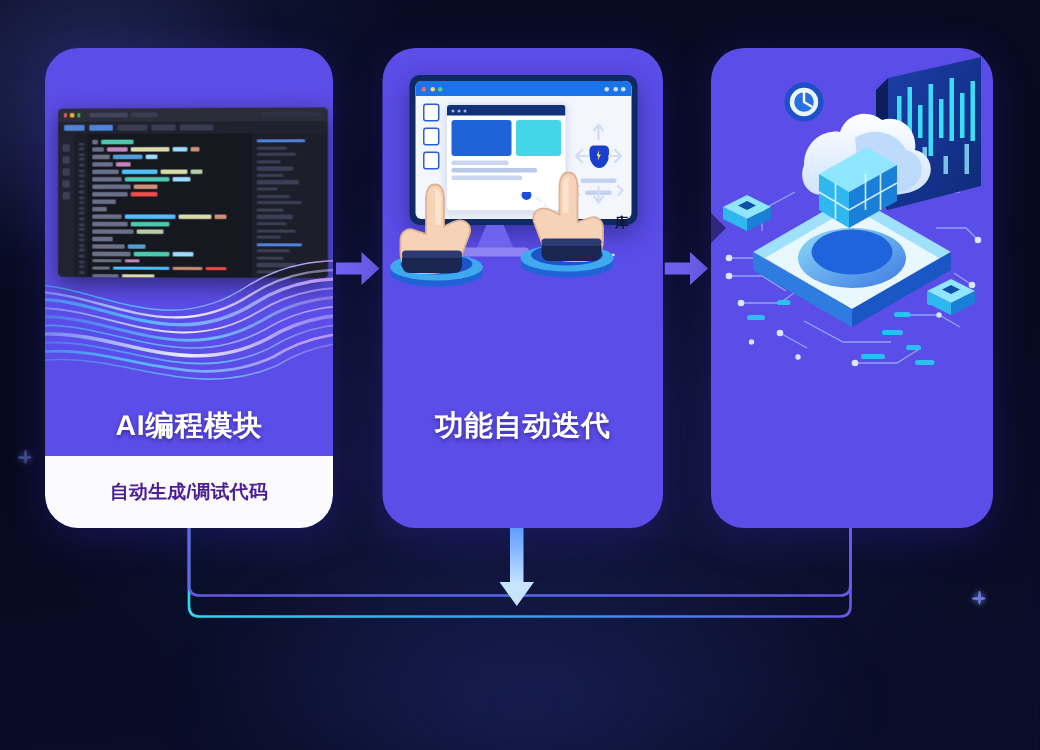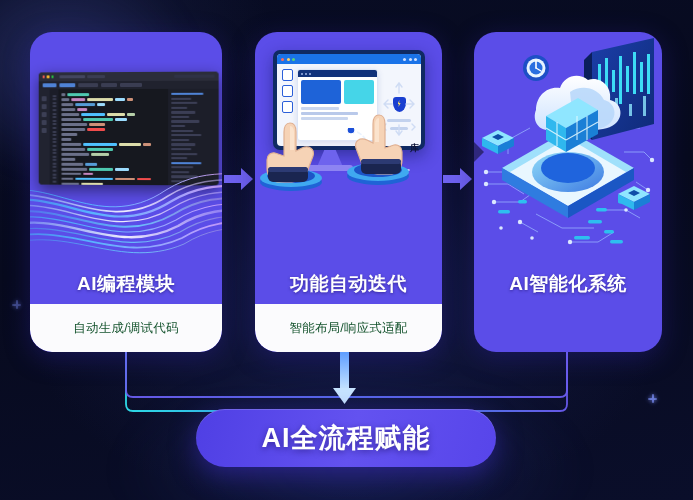--- a/index.html
+++ b/index.html
@@ -39,21 +39,21 @@
   .card.c2{left:255px;width:187px;}
   .card.c3{left:474px;width:188px;}
   .card-art{position:absolute;left:0;top:0;right:0;height:232px;overflow:hidden;}
   .card-title{position:absolute;left:0;right:0;top:232px;height:40px;
     display:flex;align-items:center;justify-content:center;
     color:#fff;font-size:19px;font-weight:bold;letter-spacing:.5px;
     text-shadow:0 1px 3px rgba(20,10,80,.5);}
   .card-foot{position:absolute;left:0;right:0;bottom:0;height:48px;background:#fbfbfd;
     display:flex;align-items:center;justify-content:center;
     border-radius:0 0 22px 22px;}
-  .card-foot span{color:#14532d;font-size:12.5px;font-weight:normal;letter-spacing:.2px;}
+  .card-foot span{color:#4c1d95;font-size:12.5px;font-weight:bold;letter-spacing:.2px;}
   .card.c3 .card-foot span{font-size:11.6px;}
 
   
   .editor{position:absolute;left:8px;top:40px;width:180px;height:113px;border-radius:4px;
     background:#1d1f2b;box-shadow:0 5px 16px rgba(0,0,0,.5);overflow:hidden;
     transform:perspective(420px) rotateY(-2deg);}
   .ed-title{height:9px;background:#2b2d3a;display:flex;align-items:center;padding:0 4px;gap:2px;}
   .ed-dot{width:2.4px;height:2.4px;border-radius:50%;}
   .ed-tabbar{height:8px;background:#24263280;display:flex;align-items:center;gap:3px;padding:0 4px;}
   .ed-chip{height:3.4px;border-radius:1px;background:#3a3d52;}
@@ -442,23 +442,20 @@
       <div class="hand right">
         <svg width="56" height="64" viewBox="0 0 56 64">
           <path d="M29,3 C25,3 23,7 23,12 L23,31 L17,28 C10,25 4,29 6,36 L12,52 C15,60 23,62 31,62 L39,62 C47,62 52,56 52,48 L52,40 C52,35 48,32 44,33 L35,36 L35,12 C35,7 33,3 29,3 Z" fill="#f6d3b6" stroke="#e0b193" stroke-width="1.2"></path>
           <path d="M29,6 C26.5,6 25,9 25,12 L25,30 L29,30 L29,6 Z" fill="#fbe3cd"></path>
           <rect x="11" y="48" width="40" height="14" rx="5" fill="#1a2550"></rect>
           <rect x="11" y="47" width="40" height="5" rx="2.5" fill="#2c3a73"></rect>
         </svg>
       </div>
     </div>
     <div class="card-title">功能自动迭代</div>
-    <div class="card-foot">
-      <span>智能布局/响应式适配</span>
-    </div>
   </div>
 
   <div class="arrow-h a2">
     <svg width="30" height="26" viewBox="0 0 30 26">
       <path d="M0,9 L17,9 L17,2 L29,13 L17,24 L17,17 L0,17 Z" fill="#6f62ef"></path>
     </svg>
   </div>
 
   <div class="card c3">
     <div class="card-art">
@@ -573,21 +570,20 @@
             <circle cx="14" cy="14" r="9.5" fill="#e8f4ff"></circle>
             <circle cx="14" cy="14" r="6.5" fill="#2a6fe0"></circle>
             <path d="M14,14 L14,7" stroke="#fff" stroke-width="1.6" stroke-linecap="round"></path>
             <path d="M14,14 L19,17" stroke="#fff" stroke-width="1.4" stroke-linecap="round"></path>
           </g>
 
           <path d="M-2,108 L10,120 L-2,132 Z" fill="#2a2370" opacity=".9"></path>
         </svg>
       </div>
     </div>
-    <div class="card-title">AI智能化系统</div>
   </div>
 
   <div class="connectors">
     <svg width="693" height="110" viewBox="0 0 693 110">
       <defs>
         <linearGradient id="cyg" x1="0" y1="0" x2="1" y2="0">
           <stop offset="0%" stop-color="#2fe3f0"></stop>
           <stop offset="50%" stop-color="#3fa3f0"></stop>
           <stop offset="100%" stop-color="#6a5bf0"></stop>
         </linearGradient>
@@ -606,17 +602,14 @@
 
       <path d="M126,4 L126,42 Q126,49 133,49 L560,49 Q567,49 567,42 L567,4" fill="none" stroke="url(#pug)" stroke-width="1.8" opacity=".95"></path>
 
       <g>
         <rect x="340" y="4" width="9" height="38" fill="url(#darr)"></rect>
         <path d="M333,40 L356,40 L344.5,56 Z" fill="#c7e4ff"></path>
       </g>
     </svg>
   </div>
 
-  <div class="pill">
-    <span>AI全流程赋能</span>
-  </div>
 
 </div>
 
 </body></html>

